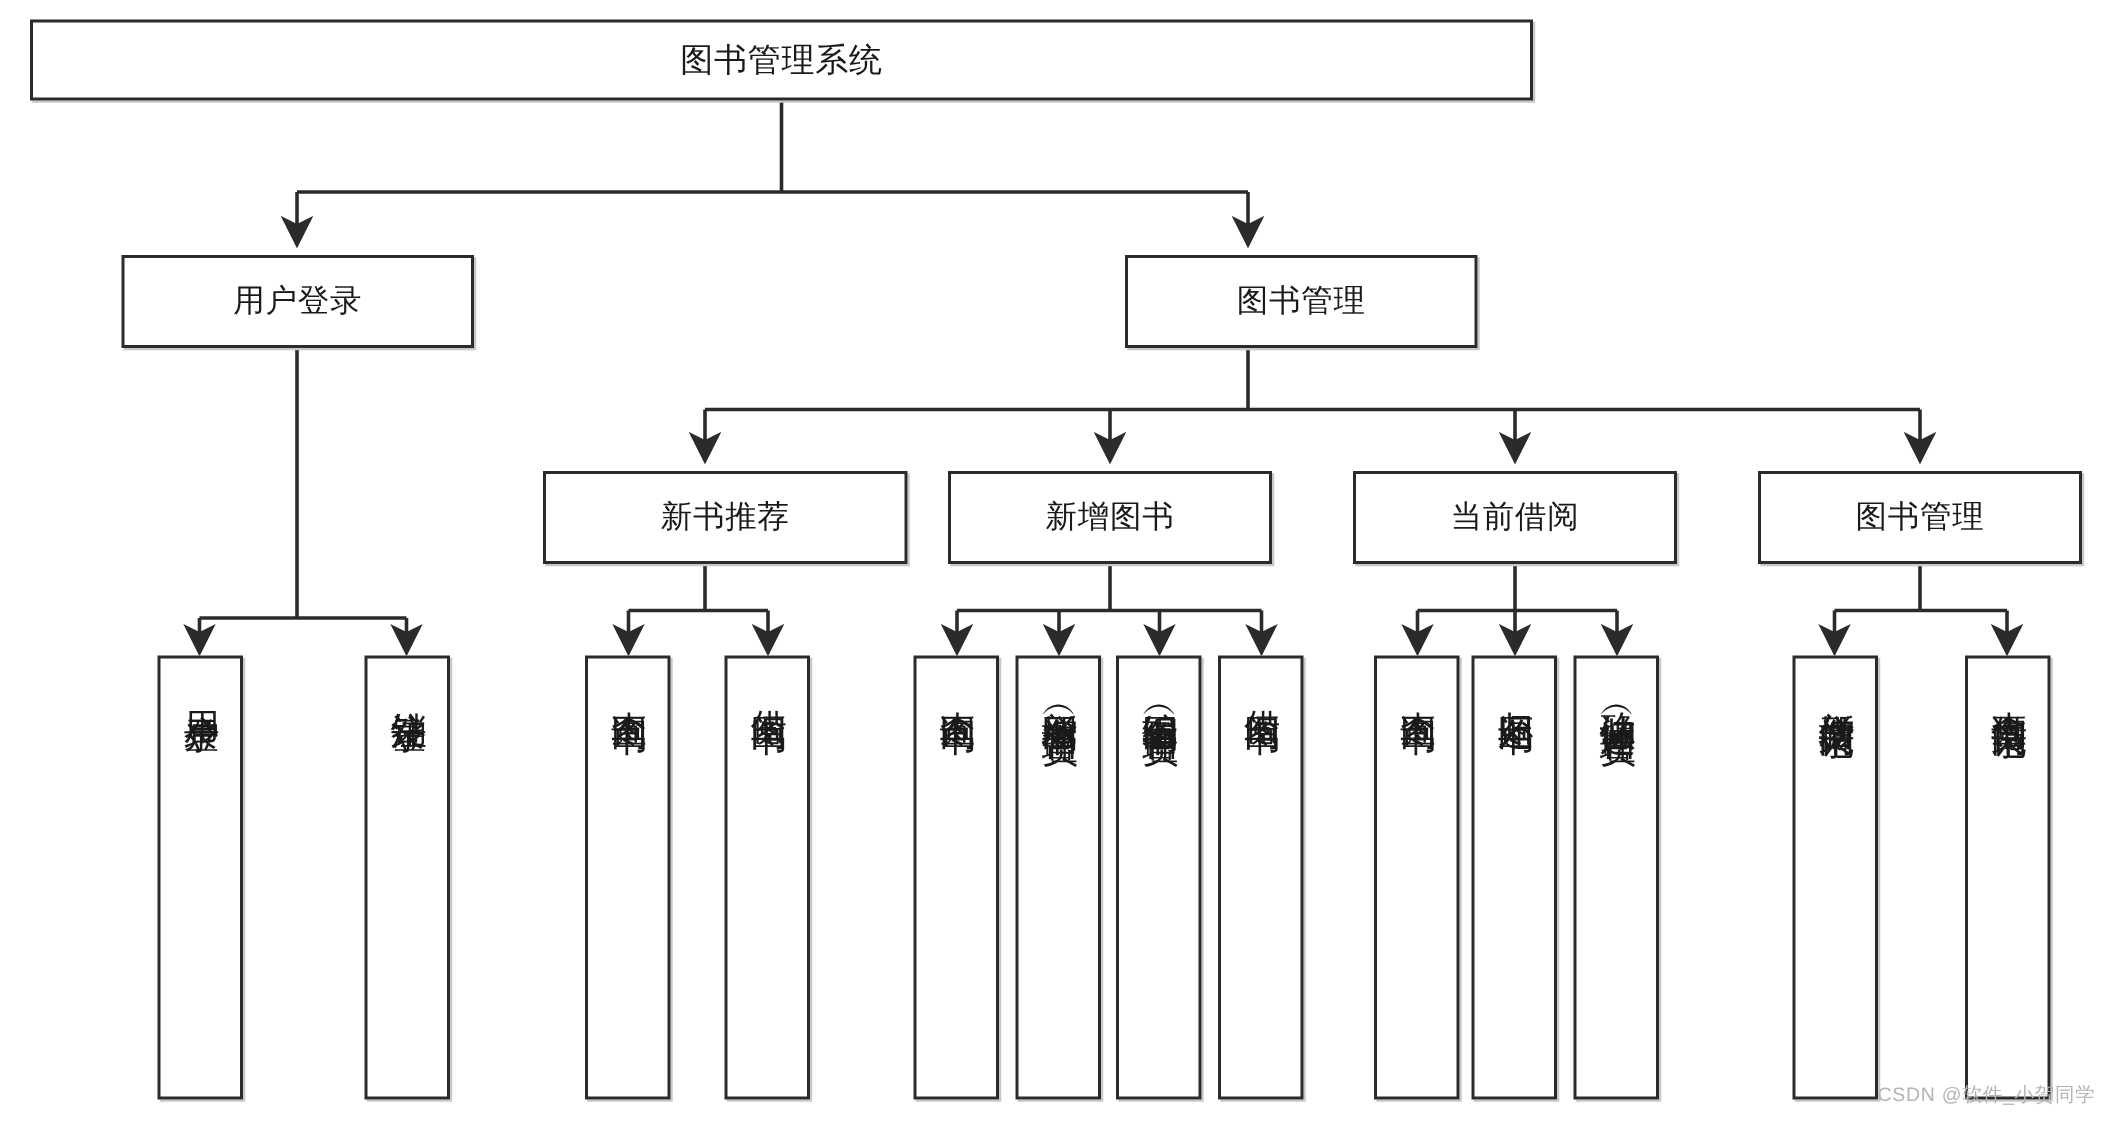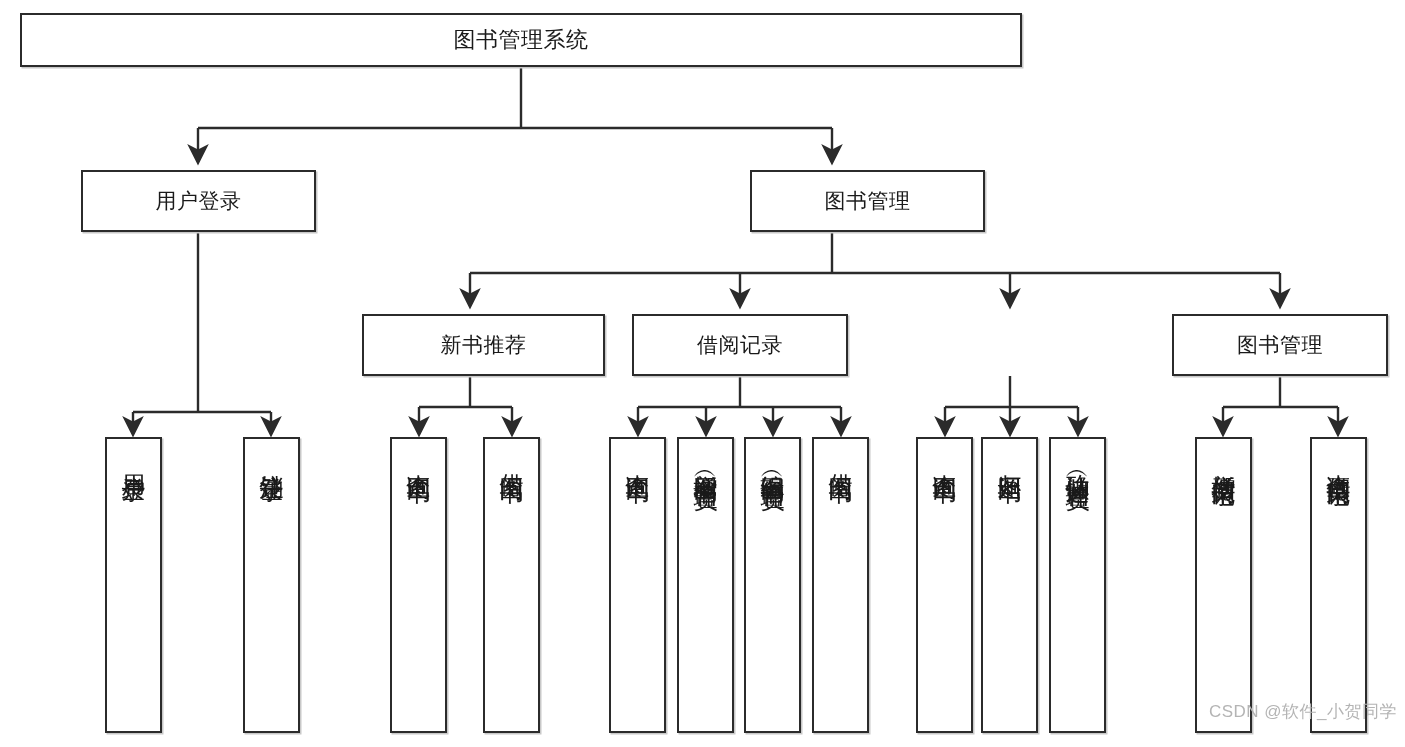--- a/index.html
+++ b/index.html
@@ -55,22 +55,22 @@
     text-orientation: upright;
     font-size: 24px;
     letter-spacing: 2px;
     line-height: 1;
     white-space: nowrap;
     display: block;
   }
   .watermark {
     position: absolute;
     right: 8px;
-    bottom: 24px;
-    font-size: 17px;
+    bottom: 8px;
+    font-size: 13px;
     color: #b4b4b4;
     white-space: nowrap;
     letter-spacing: 0.5px;
   }
 </style>
 </head>
 <body>
 
 <div id="diagram-root">
 
@@ -132,21 +132,24 @@
     <span>用户登录</span>
   </div>
   <div class="node node-h" style="left:712px; top:170px; width:235px; height:62px;margin-left:38px;">
     <span>图书管理</span>
   </div>
 
   <div class="node node-h" style="left:362px; top:314px; width:243px; height:62px;">
     <span>新书推荐</span>
   </div>
   <div class="node node-h" style="left:632px; top:314px; width:216px; height:62px;">
-    <span>借阅记录</span>
+    <span>新增图书</span>
+  </div>
+  <div class="node node-h" style="left:902px; top:314px; width:216px; height:62px;">
+    <span>当前借阅</span>
   </div>
   <div class="node node-h" style="left:1172px; top:314px; width:216px; height:62px;">
     <span>图书管理</span>
   </div>
 
   <div class="node node-v" style="left:105px; top:437px; width:57px; height:296px;">
     <span class="vtext">用户登录</span>
   </div>
   <div class="node node-v" style="left:243px; top:437px; width:57px; height:296px;">
     <span class="vtext">注销登录</span>

